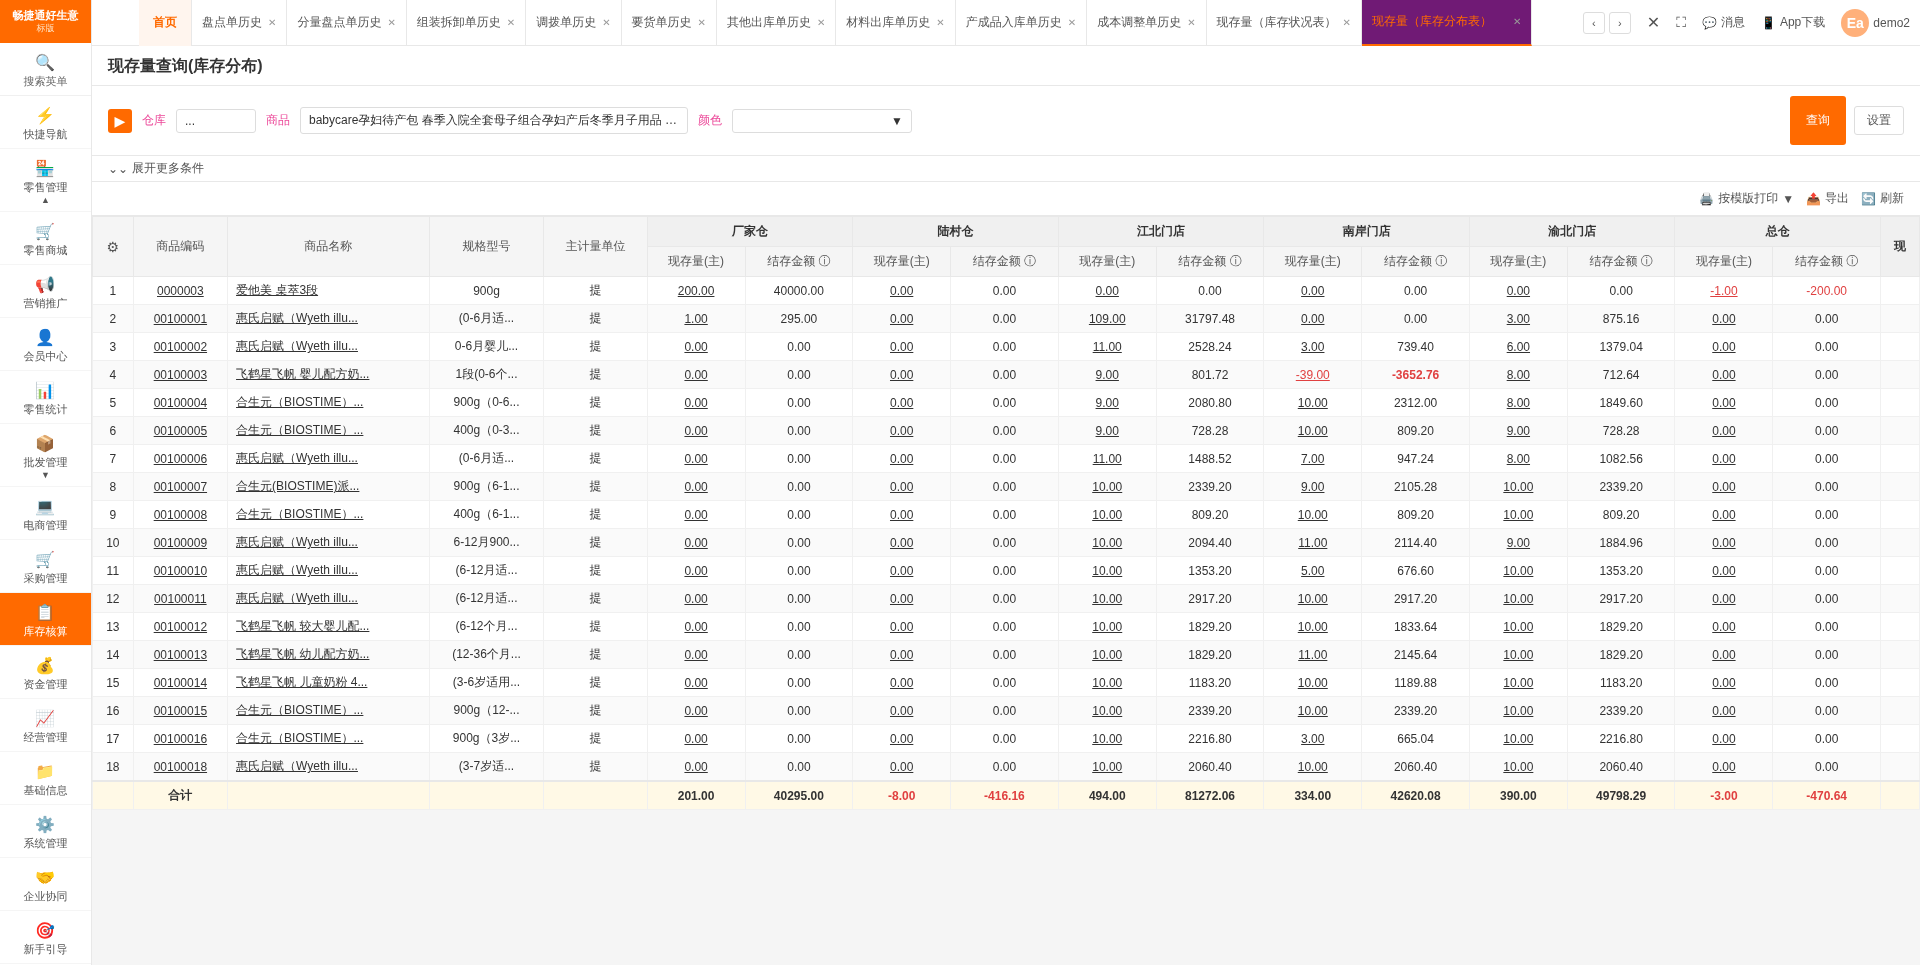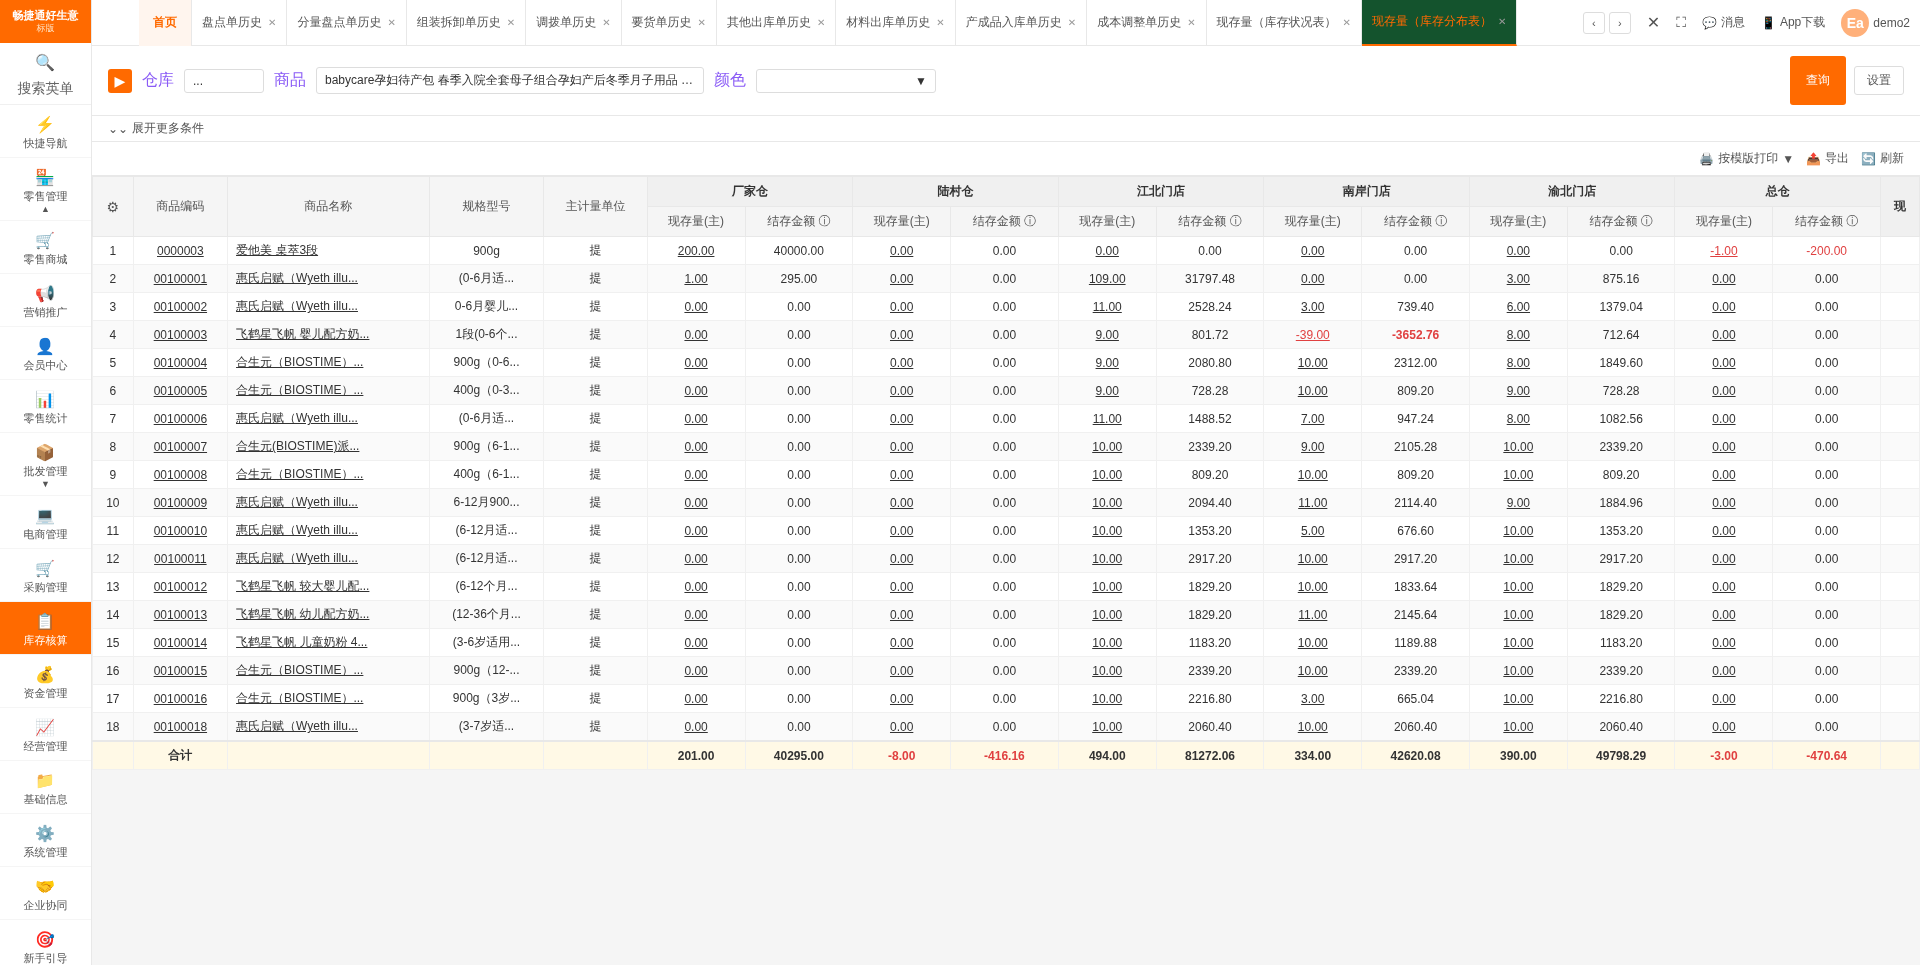--- a/index.html
+++ b/index.html
@@ -17,21 +17,21 @@
       display: flex; flex-direction: column; align-items: center; cursor: pointer;
     }
     .sidebar-logo-text { color: #fff; font-size: 11px; font-weight: bold; line-height: 1.3; text-align: center; }
     .sidebar-logo-sub { color: #ffe0c0; font-size: 9px; }
     .sidebar-search {
       width: 100%; padding: 10px 6px 6px;
       display: flex; flex-direction: column; align-items: center;
       border-bottom: 1px solid #f0f0f0; cursor: pointer;
     }
     .sidebar-search-icon { font-size: 16px; color: #666; }
-    .sidebar-search-label { color: #666; font-size: 14px; margin-top: 8px; }
+    .sidebar-search-label { color: #666; font-size: 11px; margin-top: 2px; }
     .sidebar-nav-item {
       width: 100%; padding: 10px 4px 6px;
       display: flex; flex-direction: column; align-items: center;
       cursor: pointer; border-bottom: 1px solid #f5f5f5;
       color: #555; font-size: 11px;
     }
     .sidebar-nav-item.active { background: #ff6a00; color: #fff; }
     .sidebar-nav-item .nav-icon { font-size: 16px; margin-bottom: 2px; }
     .sidebar-nav-item .nav-arrow { font-size: 9px; }
 
@@ -42,21 +42,21 @@
       display: flex; align-items: center; justify-content: space-between;
       padding: 0 10px; z-index: 99;
     }
     .topbar-left { display: flex; align-items: center; gap: 0; overflow: hidden; flex: 1; margin-left: 37px; }
     .tab-item {
       display: flex; align-items: center; padding: 4px 10px; height: 46px;
       border-right: 1px solid #e8e8e8; cursor: pointer; white-space: nowrap;
       font-size: 12px; color: #555; flex-shrink: 0;
     }
     .tab-item:first-child { background: #fff5ee; color: #ff6a00; font-weight: bold; padding: 0 14px; }
-    .tab-item.active { background: #14532d; color: #ff6a00; border-bottom: 2px solid #ff6a00; }
+    .tab-item.active { background: #701a75; color: #ff6a00; border-bottom: 2px solid #ff6a00; gap: 15px; }
     .tab-item .tab-close { margin-left: 6px; color: #999; font-size: 10px; cursor: pointer; }
     .topbar-right { display: flex; align-items: center; gap: 16px; flex-shrink: 0; }
     .topbar-right-item { display: flex; align-items: center; gap: 4px; cursor: pointer; color: #555; font-size: 12px; }
     .tab-arrows { display: flex; gap: 4px; align-items: center; }
     .tab-arrow-btn { width: 22px; height: 22px; border: 1px solid #ddd; border-radius: 3px; display: flex; align-items: center; justify-content: center; cursor: pointer; font-size: 11px; color: #555; }
     .tab-close-all { font-size: 16px; cursor: pointer; color: #555; }
     .tab-expand { font-size: 14px; cursor: pointer; color: #555; }
     .avatar { width: 28px; height: 28px; border-radius: 50%; background: #ffb07a; display: flex; align-items: center; justify-content: center; font-size: 14px; color: #fff; font-weight: bold; }
 
     
@@ -74,21 +74,21 @@
     .filter-bar {
       background: #fff; padding: 10px 16px;
       display: flex; align-items: center; gap: 10px;
       border-bottom: 1px solid #e8e8e8; flex-wrap: wrap;
     }
     .filter-expand-btn {
       width: 24px; height: 24px; background: #ff6a00; color: #fff;
       border: none; border-radius: 3px; cursor: pointer; font-size: 14px;
       display: flex; align-items: center; justify-content: center;
     }
-    .filter-label { color: #8b5cf6; font-size: 16px; white-space: nowrap; }
+    .filter-label { color: #ec4899; font-size: 12px; white-space: nowrap; }
     .filter-input {
       border: 1px solid #ddd; border-radius: 3px; padding: 4px 8px;
       font-size: 12px; color: #333; background: #fff; cursor: pointer;
       display: flex; align-items: center; gap: 4px; min-width: 80px;
     }
     .filter-product-input {
       border: 1px solid #ddd; border-radius: 3px; padding: 4px 8px;
       font-size: 12px; color: #333; background: #fff; min-width: 380px;
       display: flex; align-items: center; gap: 4px;
     }
@@ -278,20 +278,23 @@
       <span>App下载</span>
     </div>
     <div class="topbar-right-item">
       <div class="avatar">Ea</div>
       <span>demo2</span>
     </div>
   </div>
 </div>
 
 <div class="main-content">
+  <div class="page-header">
+    <div class="page-title">现存量查询(库存分布)</div>
+  </div>
 
   <div class="filter-bar">
     <button class="filter-expand-btn">▶</button>
     <span class="filter-label">仓库</span>
     <div class="filter-input">
       <span>...</span>
     </div>
     <span class="filter-label">商品</span>
     <div class="filter-product-input">
       <span style="overflow:hidden;text-overflow:ellipsis;white-space:nowrap;max-width:370px;display:block;">babycare孕妇待产包 春季入院全套母子组合孕妇产后冬季月子用品 22件套 ...</span>

